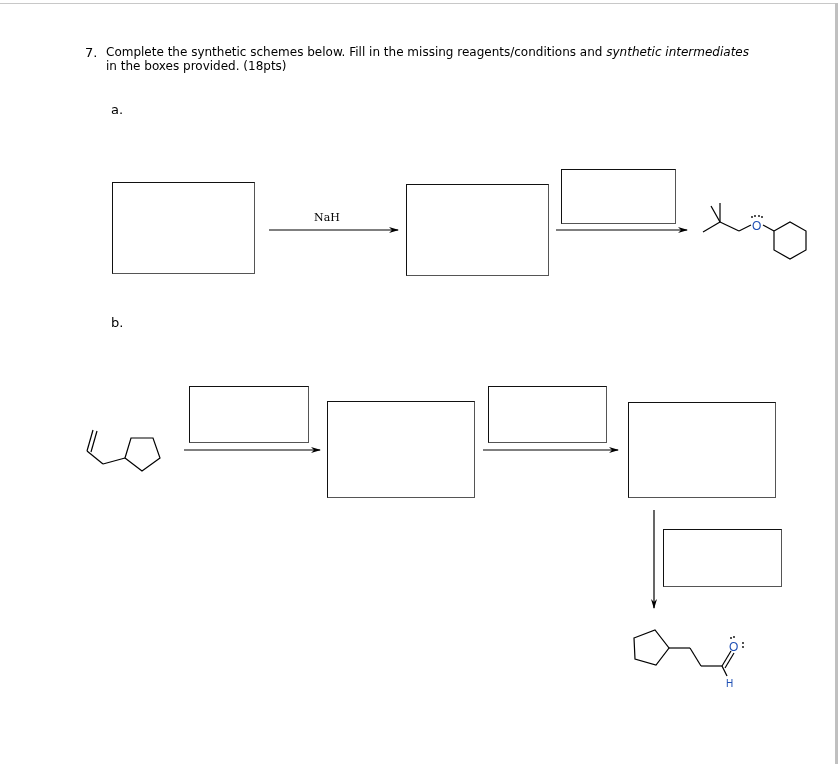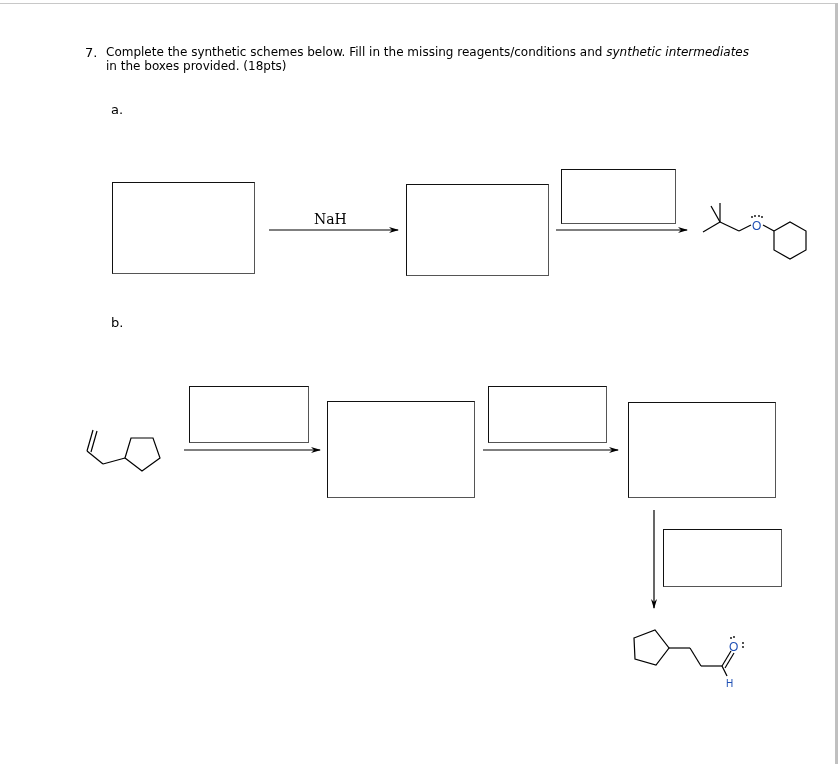--- a/index.html
+++ b/index.html
@@ -13,21 +13,21 @@
   .page-right { position: absolute; left: 835px; top: 3px; width: 3px; height: 761px; background: #c0c0c0; }
   .q-num { position: absolute; left: 85px; top: 45px; font-size: 13px; }
   .q-text { position: absolute; left: 106px; top: 45px; width: 650px; font-size: 12px; line-height: 14px; }
   .q-text i { font-style: italic; }
   .part-label { position: absolute; font-size: 13px; }
   .answer-box {
     position: absolute; box-sizing: border-box;
     border: 1.5px solid #111; border-right-color: #555; border-bottom-color: #555;
     background: #fff;
   }
-  .reagent-label { position: absolute; font-family: "DejaVu Serif", serif; font-size: 14px; }
+  .reagent-label { position: absolute; font-family: "DejaVu Serif", serif; font-size: 11px; }
   svg.scheme { position: absolute; left: 0; top: 0; width: 838px; height: 764px; pointer-events: none; }
   .atom-o { font-family: "Liberation Sans", sans-serif; font-size: 12px; fill: #1e4fb4; }
   .atom-h { font-family: "Liberation Sans", sans-serif; font-size: 10px; fill: #1e4fb4; }
 </style>
 </head>
 <body>
 
 <div class="page-top"></div>
 <div class="page-right"></div>
 

